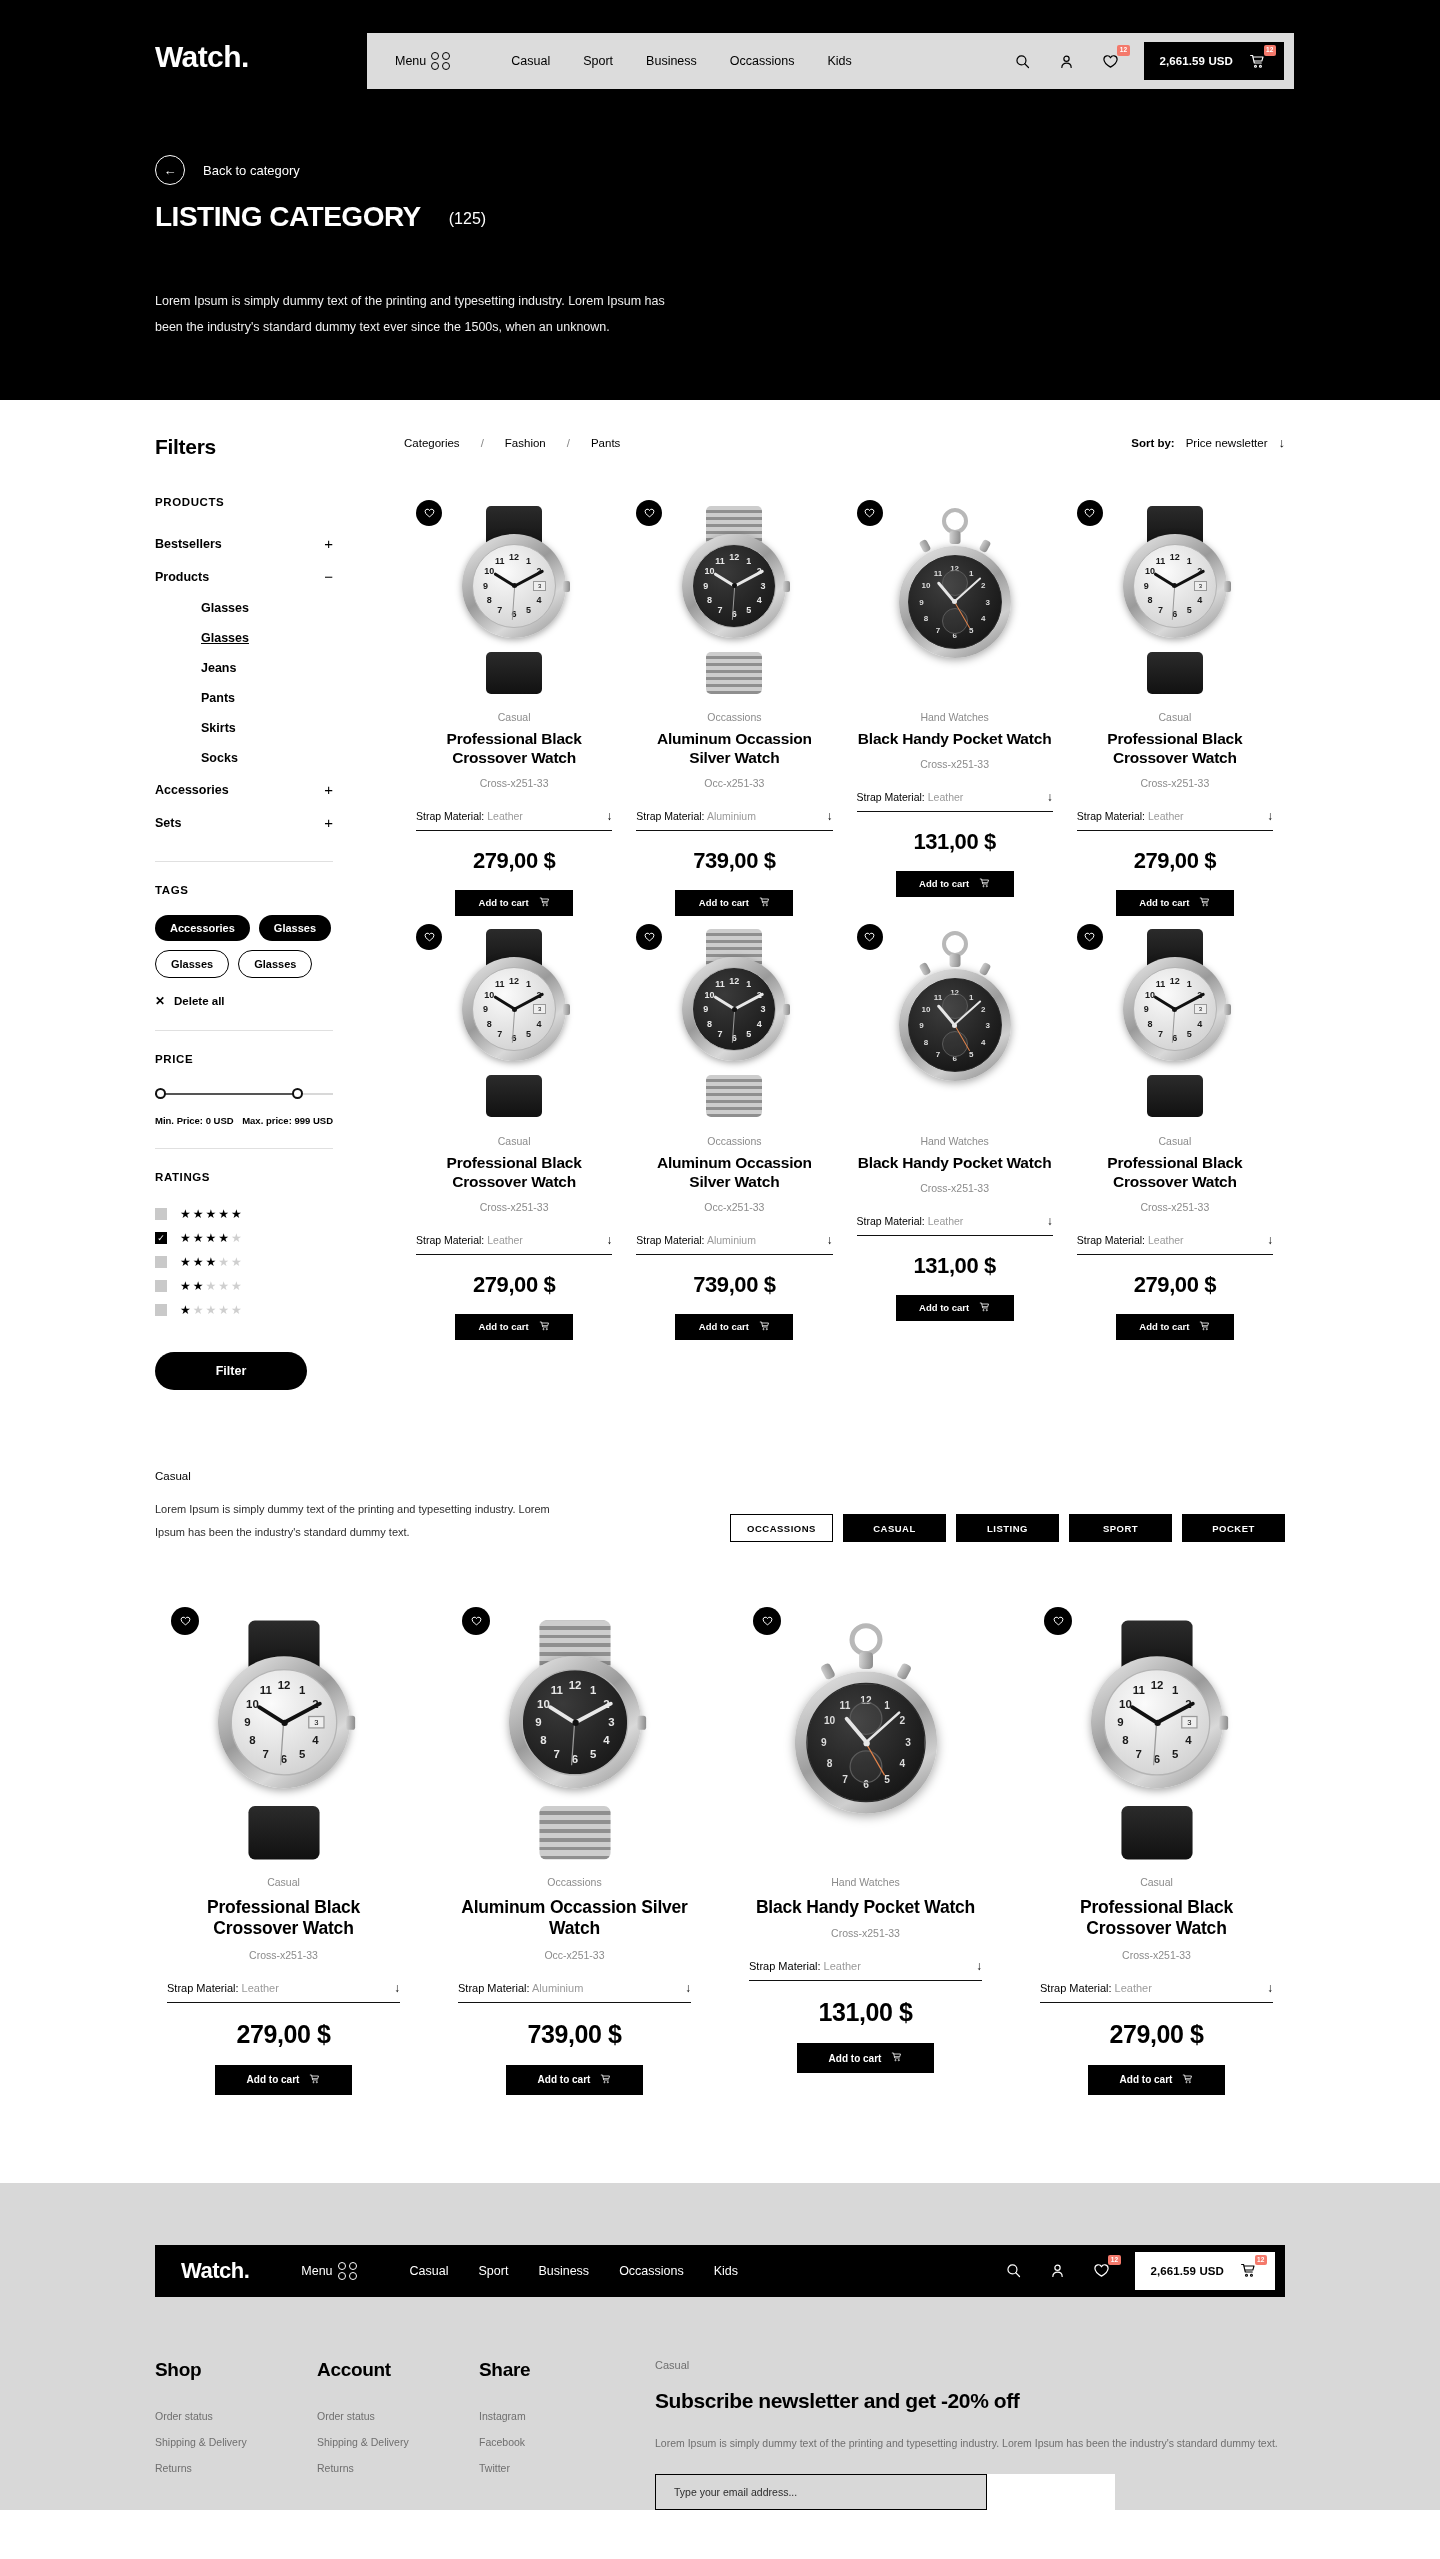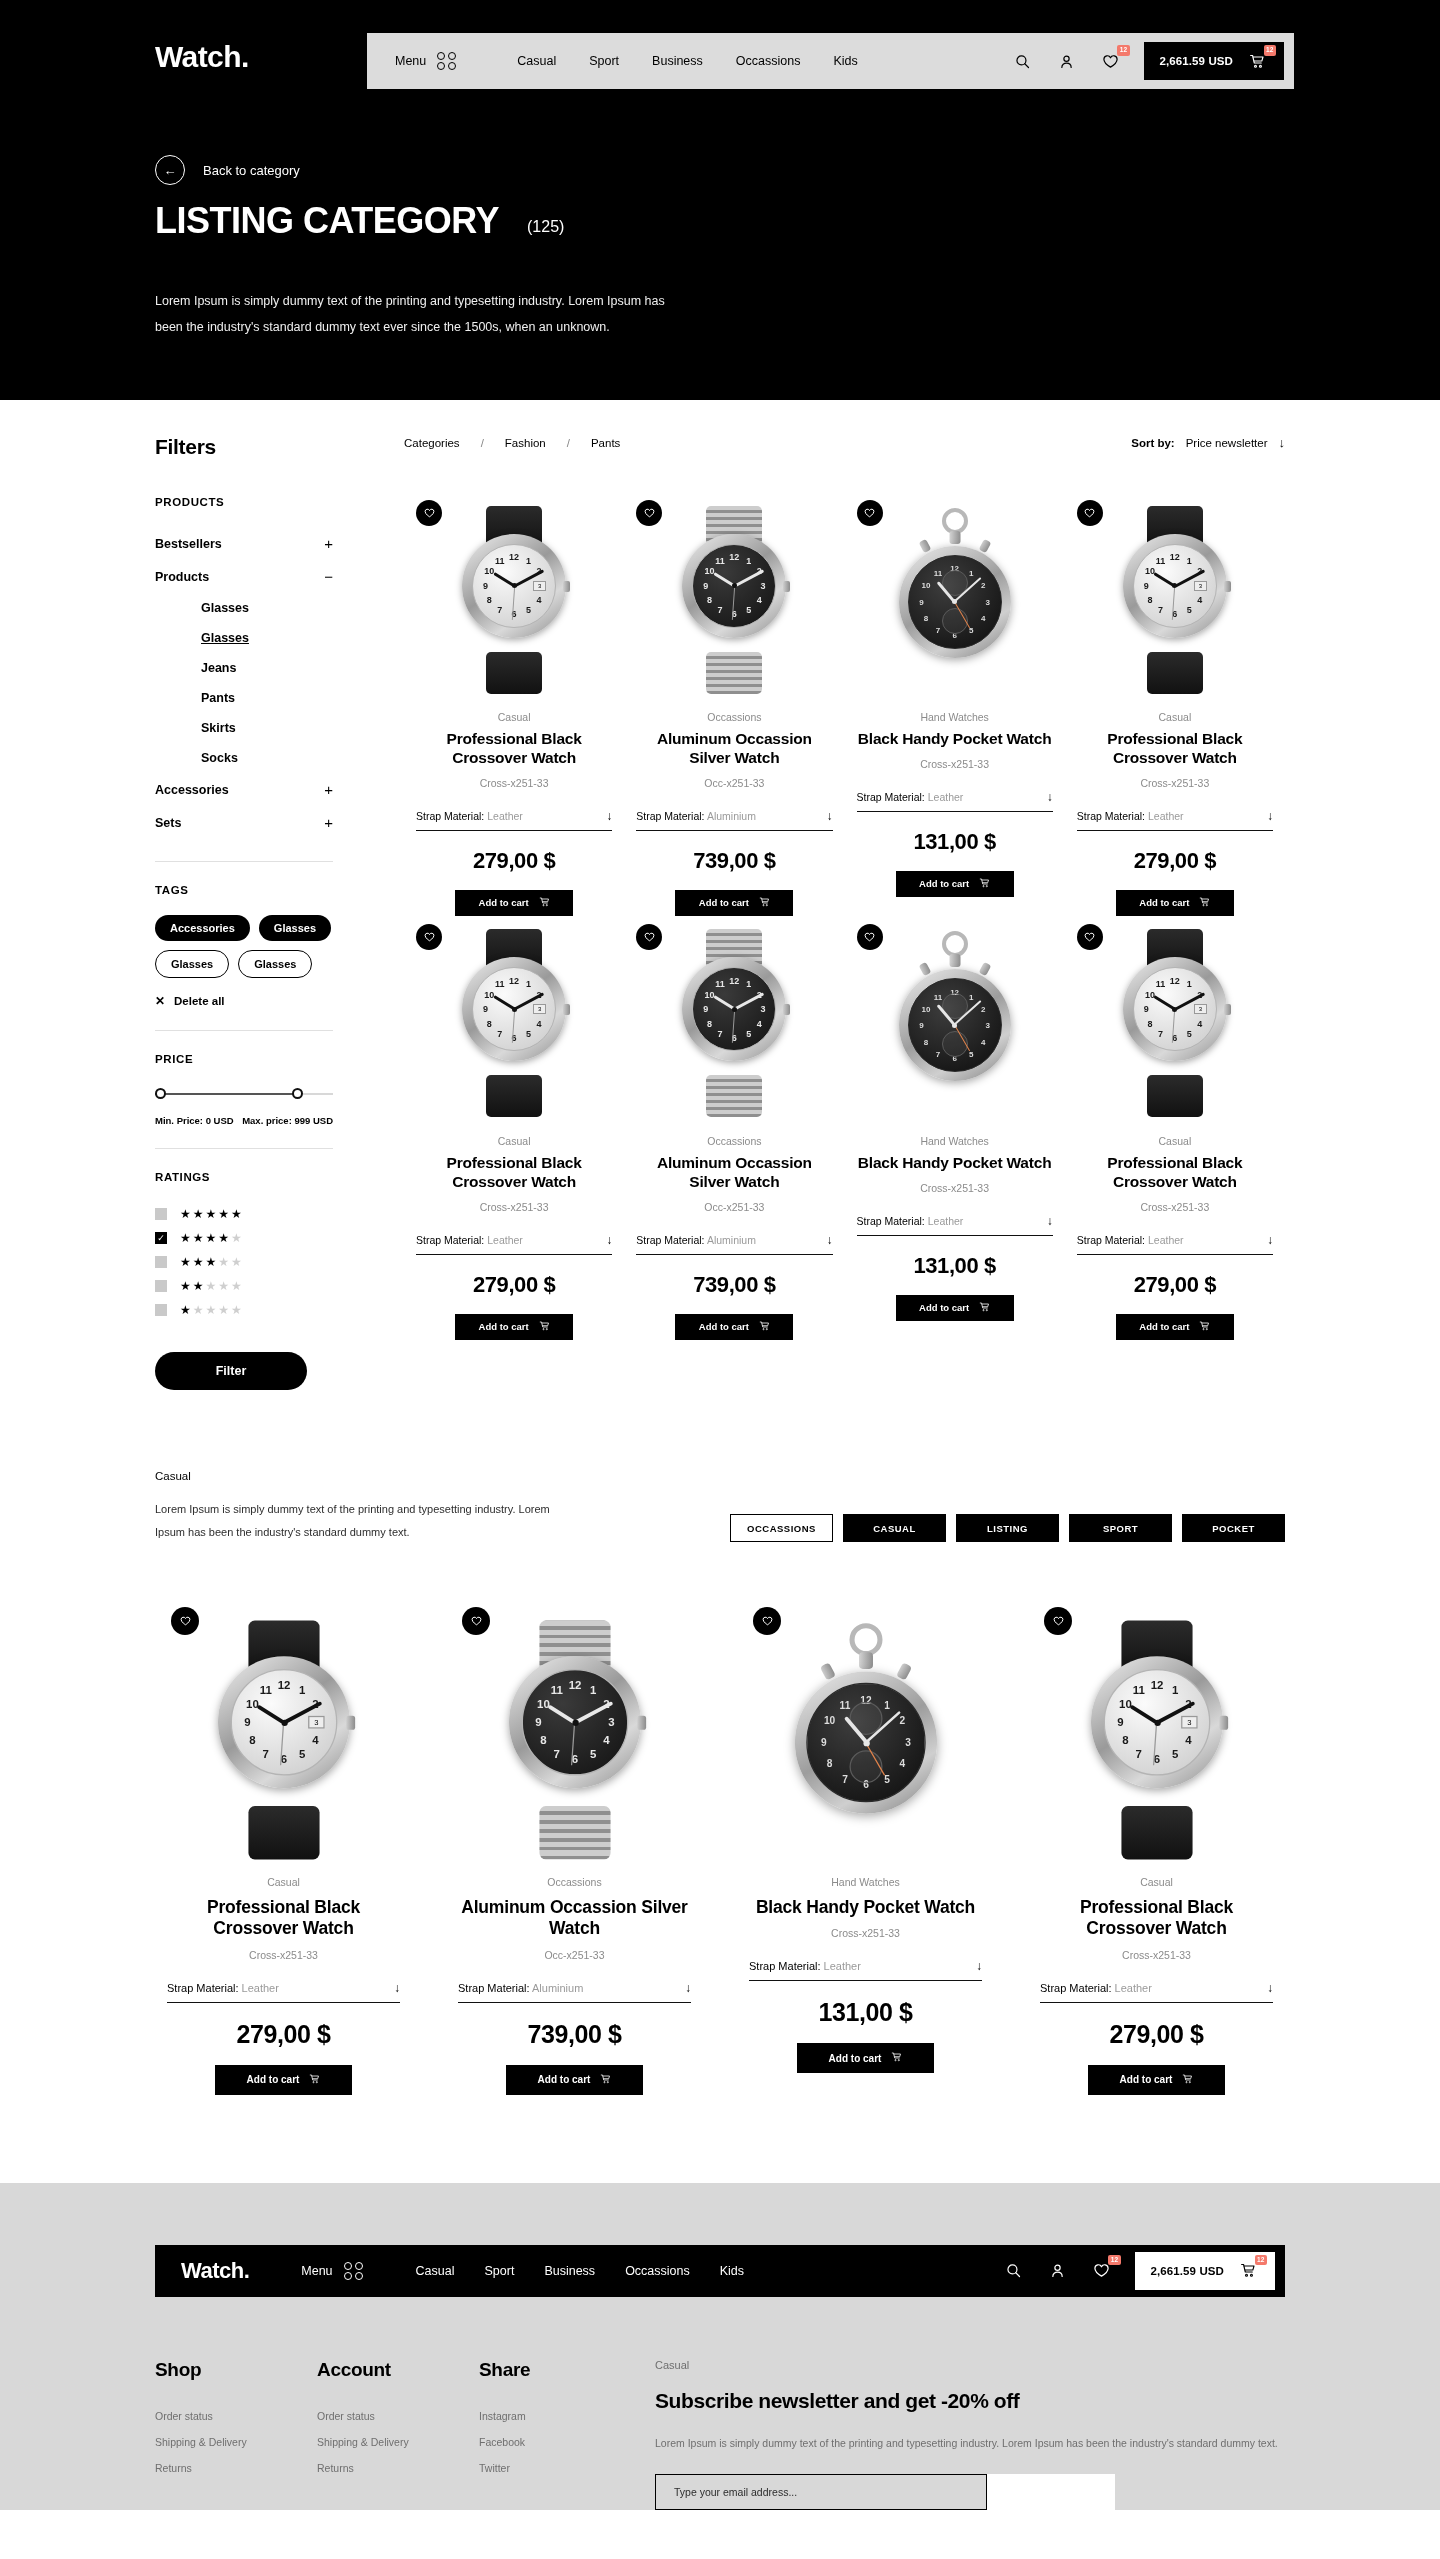--- a/index.html
+++ b/index.html
@@ -37,21 +37,21 @@
     left: 155px;
     top: 40px;
     font-size: 30px;
     font-weight: 700;
     letter-spacing: -0.6px;
     color: #fff;
   }
   .nav-menu-group {
     display: flex;
     align-items: center;
-    gap: 11px;
+    gap: 5px;
   }
   .nav-menu-label { font-size: 12.5px; }
   .dots-icon {
     display: grid;
     grid-template-columns: 9px 9px;
     grid-gap: 2px;
   }
   .dots-icon i {
     width: 8px; height: 8px;
     border: 1.6px solid currentColor;
@@ -128,21 +128,21 @@
 
   .hero-title-row {
     position: absolute;
     left: 155px;
     top: 203px;
     display: flex;
     align-items: flex-end;
     gap: 28px;
   }
   .hero-title {
-    font-size: 36px;
+    font-size: 28px;
     font-weight: 700;
     letter-spacing: -0.5px;
     line-height: 1;
   }
   .hero-count { font-size: 16px; padding-bottom: 3px; }
   .hero-desc {
     position: absolute;
     left: 155px;
     top: 288px;
     font-size: 12.5px;

